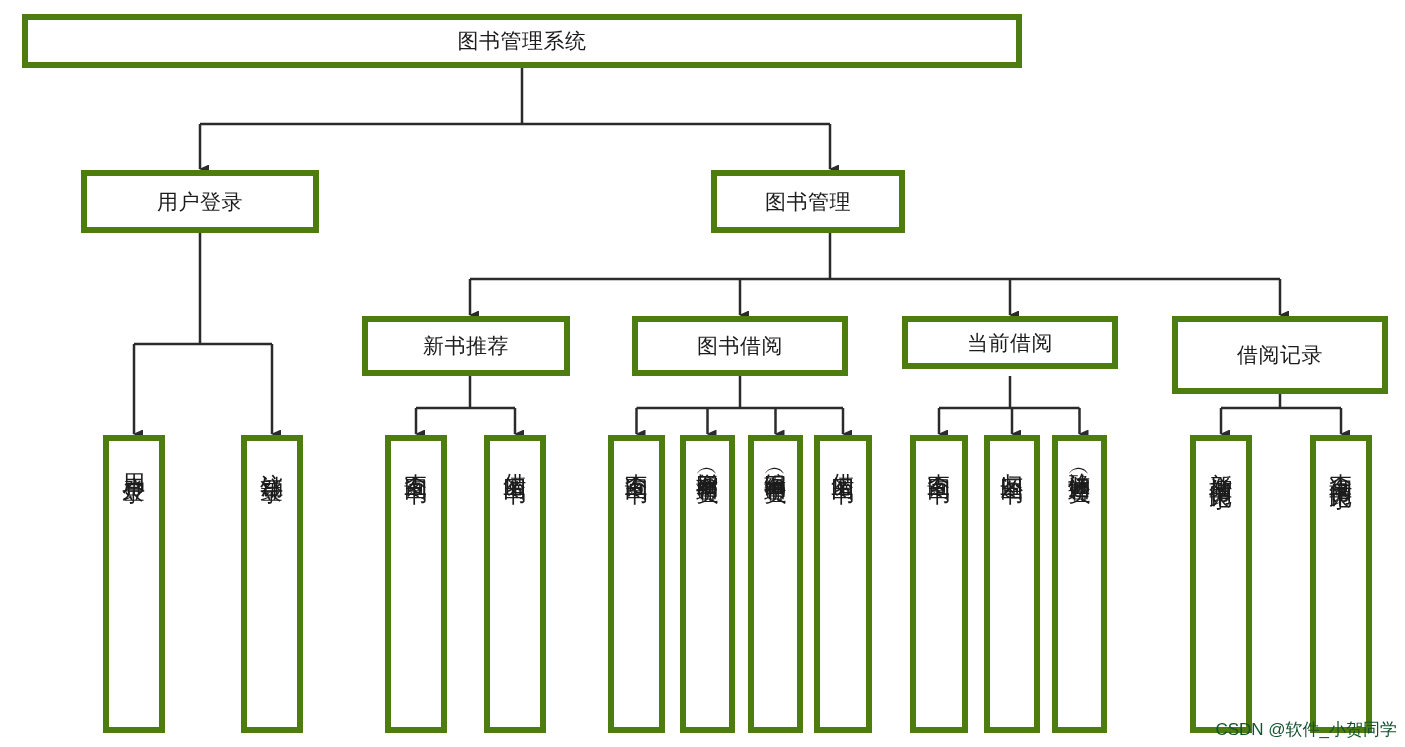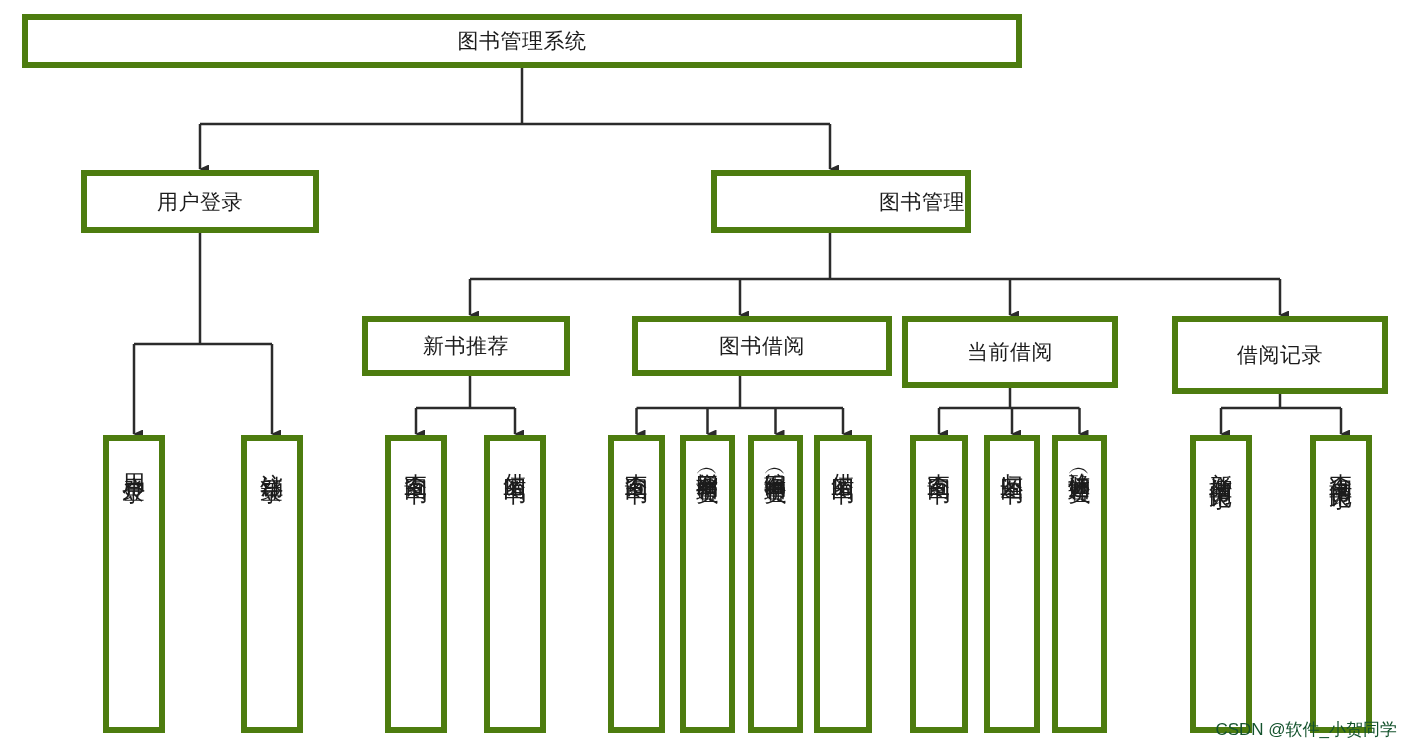--- a/index.html
+++ b/index.html
@@ -122,30 +122,30 @@
       </g>
   </svg>
 
   <div id="node-layer">
       <div class="node horizontal" style="left: 22px; top: 14px; width: 1000px; height: 54px;">
         <span class="label">图书管理系统</span>
       </div>
       <div class="node horizontal" style="left: 81px; top: 170px; width: 238px; height: 63px;">
         <span class="label">用户登录</span>
       </div>
-      <div class="node horizontal" style="left: 711px; top: 170px; width: 260px; height: 63px; justify-content: flex-end;">
+      <div class="node horizontal" style="left: 711px; top: 170px; width: 194px; height: 63px;">
         <span class="label">图书管理</span>
       </div>
       <div class="node horizontal" style="left: 362px; top: 316px; width: 208px; height: 60px;">
         <span class="label">新书推荐</span>
       </div>
-      <div class="node horizontal" style="left: 632px; top: 316px; width: 260px; height: 60px;">
+      <div class="node horizontal" style="left: 632px; top: 316px; width: 216px; height: 60px;">
         <span class="label">图书借阅</span>
       </div>
-      <div class="node horizontal" style="left: 902px; top: 316px; width: 216px; height: 72px;">
+      <div class="node horizontal" style="left: 902px; top: 316px; width: 216px; height: 53px;">
         <span class="label">当前借阅</span>
       </div>
       <div class="node horizontal" style="left: 1172px; top: 316px; width: 216px; height: 78px; align-items: center;">
         <span class="label">借阅记录</span>
       </div>
       <div class="node vertical" style="left: 103px; top: 435px; width: 62px; height: 298px;">
         <span class="label">用户登录</span>
       </div>
       <div class="node vertical" style="left: 241px; top: 435px; width: 62px; height: 298px;">
         <span class="label">注销登录</span>

